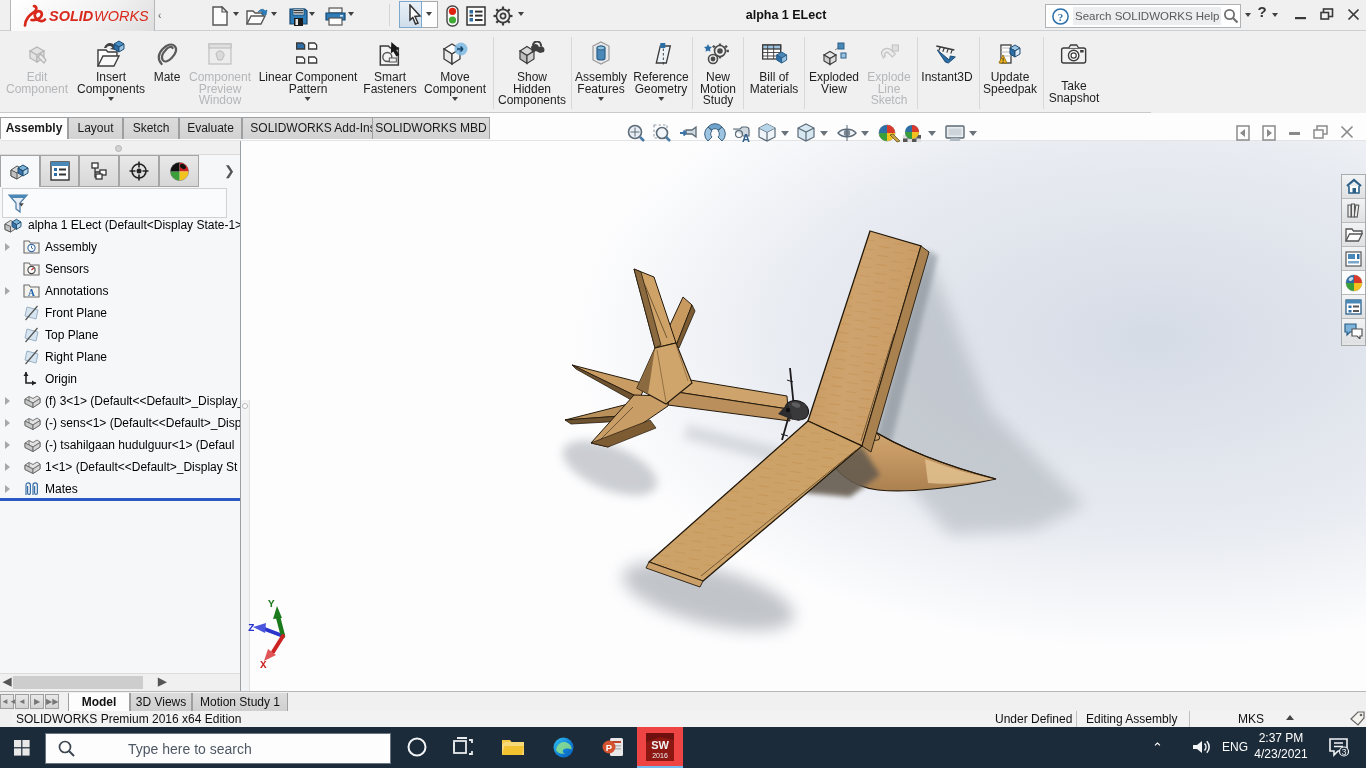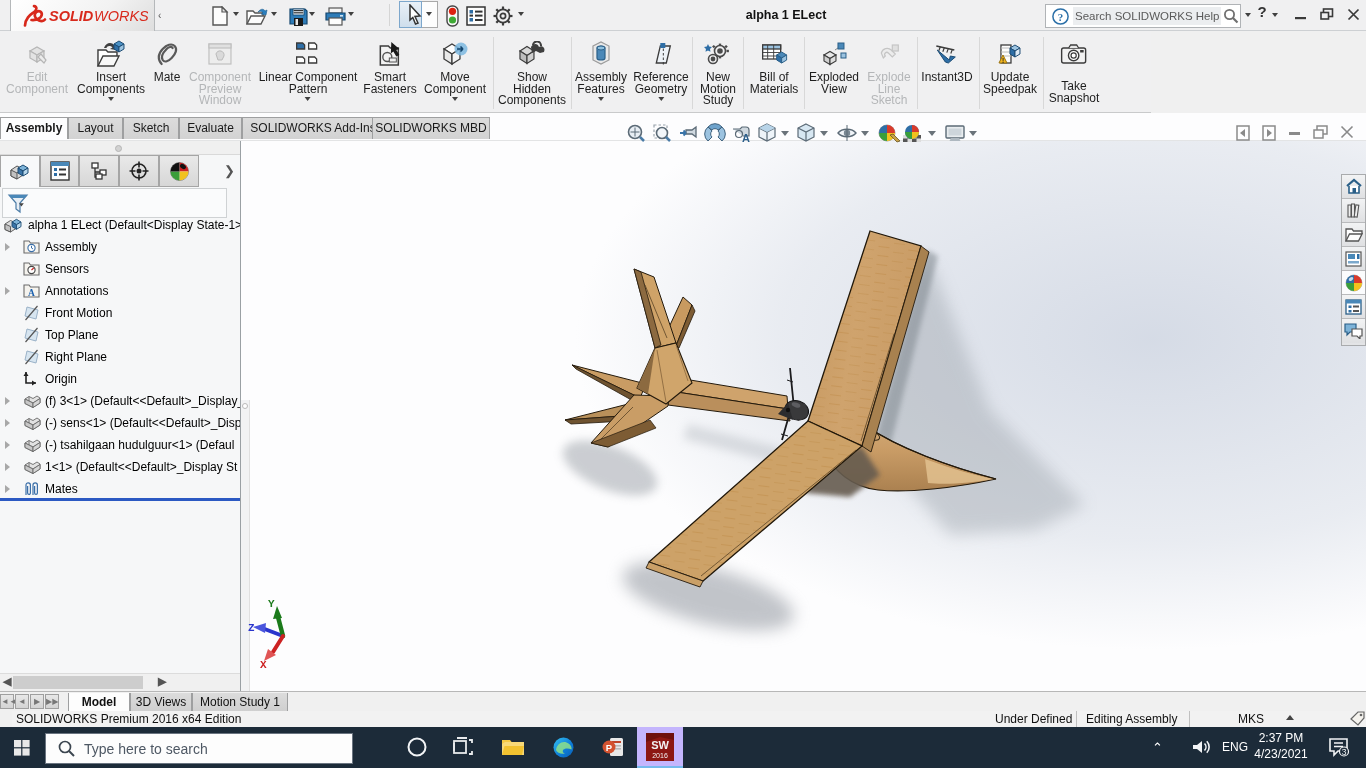--- a/index.html
+++ b/index.html
@@ -58,24 +58,24 @@
 #hscroll { position:absolute; left:0; top:532px; width:240px; height:18px; background:#f0f0f0; border-top:1px solid #dcdcdc; }
 #hthumb { position:absolute; left:13px; top:2px; width:130px; height:13px; background:#cdcdcd; }
 .harr { position:absolute; top:1px; font-size:11px; color:#555; font-weight:700; }
 #btabs { position:absolute; left:0; top:691px; width:1366px; height:20px; background:#f0f0f0; border-top:1px solid #b7b7b7; }
 .navb { position:absolute; top:2px; width:14px; height:15px; background:linear-gradient(#e8e8e8,#d3d3d3); border:1px solid #9f9f9f; color:#777; font-size:8px; text-align:center; line-height:14px; }
 .btab { position:absolute; top:1px; height:19px; background:linear-gradient(#dcdcdc,#cfcfcf); border:1px solid #9e9fa0; border-top:none; font-size:12px; color:#111; text-align:center; padding-top:2px; }
 .btab.active { background:#fdfdfd; font-weight:700; }
 #statusbar { position:absolute; left:12px; top:711px; width:1366px; height:16px; background:#f2f2f2; font-size:12px; color:#111; }
 
 #taskbar { position:absolute; left:0; top:727px; width:1366px; height:41px; background:#1c2b39; }
-#tsearch { position:absolute; left:45px; top:6px; width:308px; height:31px; background:#fdfdfd; border:1px solid #6a7480; display:flex; align-items:center; }
+#tsearch { position:absolute; left:45px; top:6px; width:346px; height:31px; background:#fdfdfd; border:1px solid #6a7480; display:flex; align-items:center;gap:44px; }
 #tsearch .ph { color:#4e5864; font-size:14px; margin-left:10px; }
 .tbar-ic { position:absolute; top:5px; width:30px; height:30px; display:flex; align-items:center; justify-content:center; }
-#swtile { position:absolute; left:637px; top:0; width:46px; height:41px; background:#c4b5fd; border-bottom:2px solid #76b9ed; display:flex; align-items:center; justify-content:center; }
+#swtile { position:absolute; left:637px; top:0; width:46px; height:41px; background:#ef4444; border-bottom:2px solid #76b9ed; display:flex; align-items:center; justify-content:center; }
 #clock { position:absolute; left:1246px; top:3px; width:70px; text-align:center; color:#fff; font-size:12px; line-height:16px; }
 .tright { position:absolute; color:#fff; font-size:12px; }
 </style>
 </head>
 <body>
 <div id="app">
 
 <div id="titlebar">
   <div id="logo">
     <svg width="130" height="24" viewBox="0 0 130 24">
@@ -662,21 +662,21 @@
                 <path d="M1 14 V2 h5 l1.5 2 H16 v10 z" fill="#f5f3ee" stroke="#6b6b6b" stroke-width="1.1"></path>
                 <text x="8.5" y="13" text-anchor="middle" font-size="9.5" font-weight="bold" fill="#1a5fae" font-family="Liberation Serif,serif">A</text>
               </svg></span>
             <span style="position:absolute;left:45px;top:4px;">Annotations</span>
           </div>
 <div class="trow" style="top:88px;">
             <span style="position:absolute;left:23px;top:3px;"><svg width="17" height="16" viewBox="0 0 17 16">
                 <path d="M4 2 L15 5 L13 14 L2 11 z" fill="#cfe0ee" fill-opacity=".8" stroke="#9ab2c8" stroke-width="1"></path>
                 <path d="M14.5 1 L2.5 15" stroke="#555" stroke-width="1.2"></path>
               </svg></span>
-            <span style="position:absolute;left:45px;top:4px;">Front Motion</span>
+            <span style="position:absolute;left:45px;top:4px;">Front Plane</span>
           </div>
 <div class="trow" style="top:110px;">
             <span style="position:absolute;left:23px;top:3px;"><svg width="17" height="16" viewBox="0 0 17 16">
                 <path d="M4 2 L15 5 L13 14 L2 11 z" fill="#cfe0ee" fill-opacity=".8" stroke="#9ab2c8" stroke-width="1"></path>
                 <path d="M14.5 1 L2.5 15" stroke="#555" stroke-width="1.2"></path>
               </svg></span>
             <span style="position:absolute;left:45px;top:4px;">Top Plane</span>
           </div>
 <div class="trow" style="top:132px;">
             <span style="position:absolute;left:23px;top:3px;"><svg width="17" height="16" viewBox="0 0 17 16">

